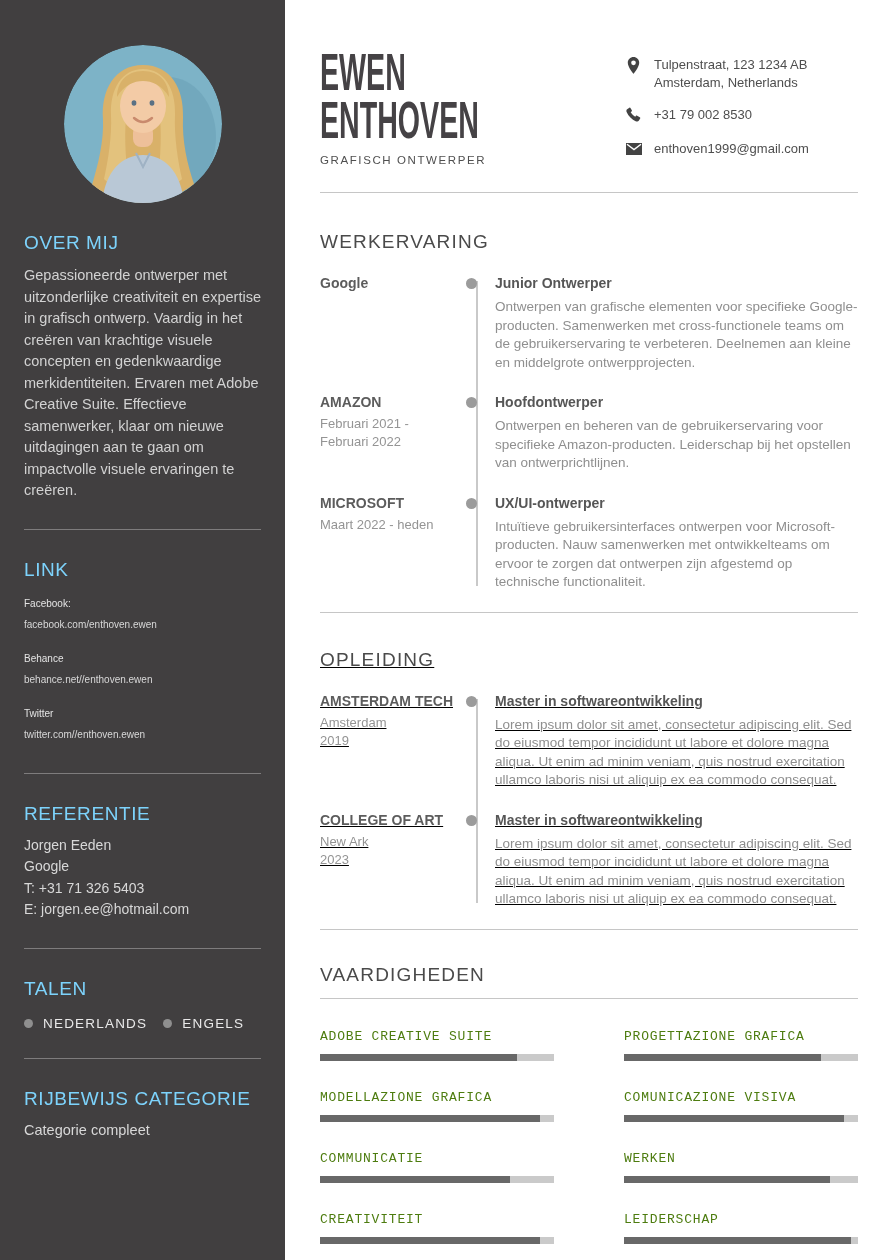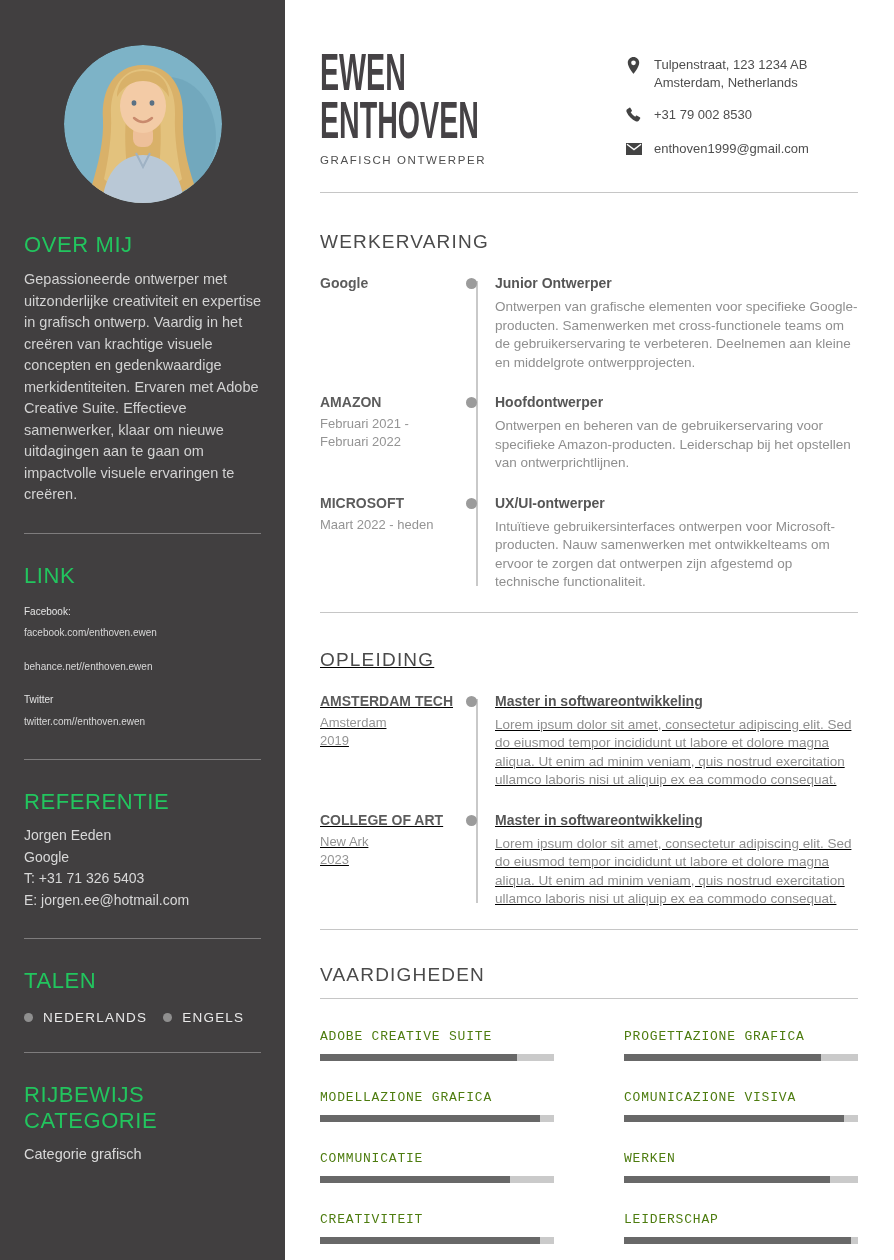--- a/index.html
+++ b/index.html
@@ -3,21 +3,21 @@
 <meta charset="utf-8">
 <style>
   html,body{margin:0;padding:0;}
   body{width:894px;height:1260px;font-family:"Liberation Sans",sans-serif;background:#ffffff;}
   .page{display:flex;width:894px;height:1260px;overflow:hidden;}
 
   
   .sidebar{width:285px;min-width:285px;background:#413f40;color:#d6d6d6;box-sizing:border-box;padding:0 24px;}
   .photo-wrap{width:158px;height:158px;border-radius:50%;overflow:hidden;margin:45px auto 0 auto;}
   .photo-wrap svg{display:block;}
-  .sb-heading{font-size:22px;font-weight:400;letter-spacing:.6px;color:#22c55e;margin:0;}
+  .sb-heading{font-size:19px;font-weight:400;letter-spacing:.6px;color:#7dd3fc;margin:0;}
   .sb-about-text{font-size:14.5px;line-height:21.5px;color:#d2d2d2;margin-top:11px;}
   .sb-rule{border-top:1px solid rgba(255,255,255,.32);margin-top:27px;}
   .sb-section{margin-top:29px;}
   .sb-link-item{margin-top:12px;font-size:10px;line-height:21.5px;color:#d8d8d8;}
   .sb-link-item .lbl{color:#e4e4e4;}
   .sb-ref-lines{margin-top:10px;font-size:14px;line-height:21.5px;color:#d8d8d8;}
   .sb-lang-row{display:flex;gap:16px;margin-top:16px;align-items:center;}
   .dot-bullet{width:9px;height:9px;border-radius:50%;background:#8f8f8f;display:inline-block;flex:0 0 auto;}
   .sb-lang-item{display:flex;align-items:center;gap:10px;font-size:13.5px;letter-spacing:1.2px;color:#e9e9e9;}
   .sb-license-text{margin-top:12px;font-size:14.5px;color:#d8d8d8;}
@@ -91,20 +91,21 @@
 
     <div class="sb-rule"></div>
 
     <div class="sb-section">
       <h2 class="sb-heading">LINK</h2>
       <div class="sb-link-item">
         <div class="lbl">Facebook:</div>
         <div>facebook.com/enthoven.ewen</div>
       </div>
       <div class="sb-link-item">
+        <div class="lbl">Behance</div>
         <div>behance.net//enthoven.ewen</div>
       </div>
       <div class="sb-link-item">
         <div class="lbl">Twitter</div>
         <div>twitter.com//enthoven.ewen</div>
       </div>
     </div>
 
     <div class="sb-rule"></div>
 
@@ -131,21 +132,21 @@
           <span class="dot-bullet"></span>
           <span>ENGELS</span>
         </span>
       </div>
     </div>
 
     <div class="sb-rule"></div>
 
     <div class="sb-section">
       <h2 class="sb-heading">RIJBEWIJS CATEGORIE</h2>
-      <div class="sb-license-text">Categorie grafisch</div>
+      <div class="sb-license-text">Categorie compleet</div>
     </div>
   </aside>
 
   <main class="main">
 
     <div class="header">
       <div>
         <div class="name-block">
           <div class="name-line">EWEN</div>
           <div class="name-line">ENTHOVEN</div>

